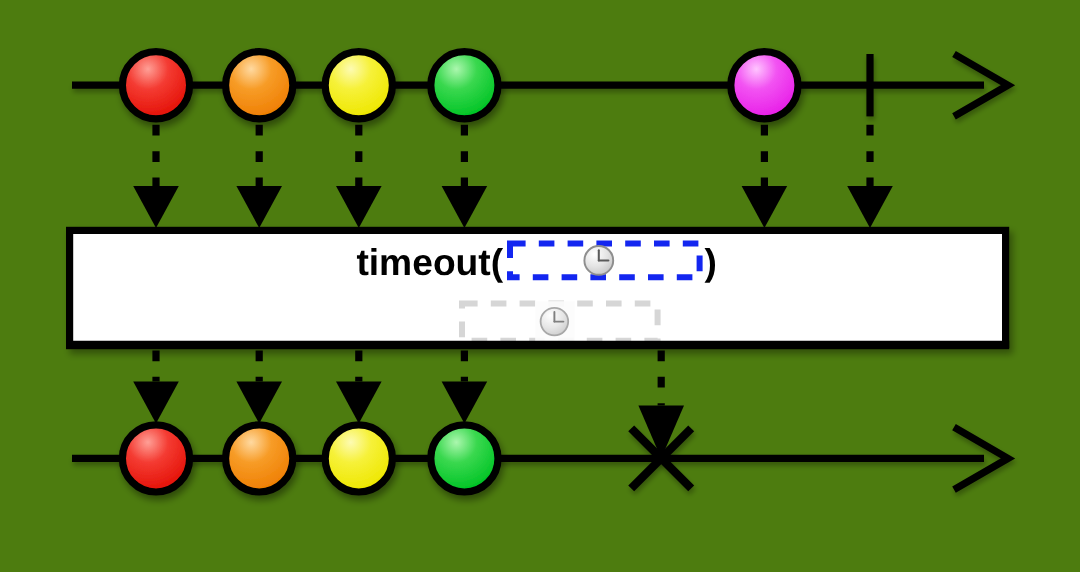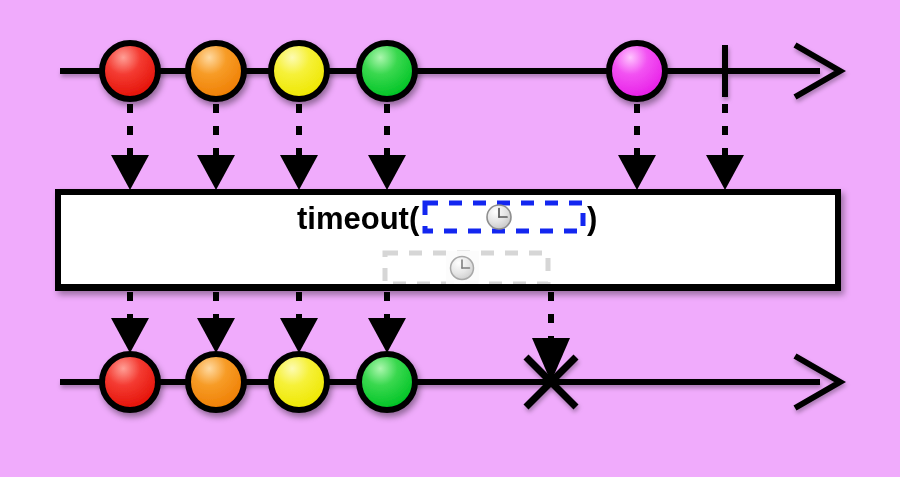--- a/index.html
+++ b/index.html
@@ -5,21 +5,21 @@
 <style>
   html, body {
     margin: 0;
     padding: 0;
     background: #ffffff;
   }
   #stage {
     position: relative;
     width: 900px;
     height: 477px;
-    background: #f0abfc;
+    background: #4d7c0f;
     overflow: hidden;
     font-family: "Liberation Sans", sans-serif;
   }
   #diagram-svg {
     position: absolute;
     left: 0;
     top: 0;
     width: 900px;
     height: 477px;
     display: block;

